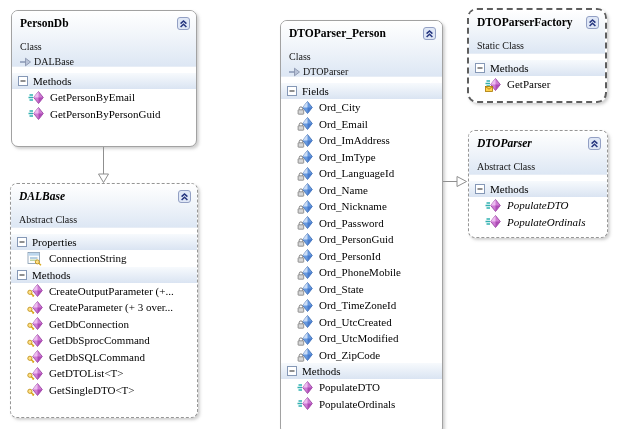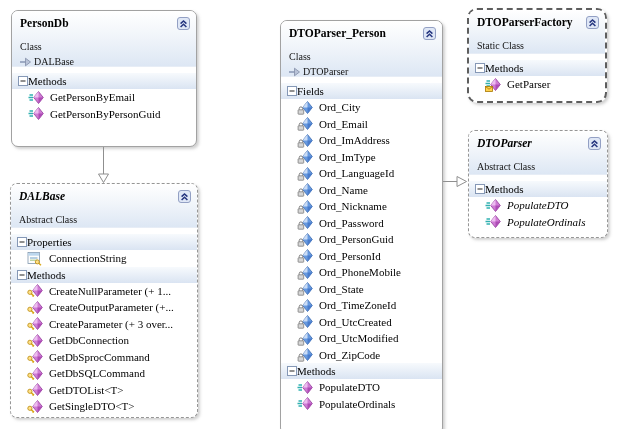--- a/index.html
+++ b/index.html
@@ -25,21 +25,21 @@
   .box-header.h-base{height:56px;}
   .box-header.h-nobase{height:44px;}
   .title-row{display:flex;justify-content:space-between;align-items:flex-start;}
   .class-title{font-size:11.5px;font-weight:bold;color:#000;line-height:14px;}
   .class-title.it{font-style:italic;}
   .collapse-btn{width:13px;height:13px;flex:0 0 auto;margin:1px 1px 0 0;cursor:pointer;line-height:0;}
   .stereotype{font-size:10px;color:#141414;margin-top:11px;line-height:12px;}
   .base-row{display:flex;align-items:center;gap:3px;font-size:10px;color:#141414;margin-top:3px;line-height:11px;}
 
   .comp-header{
-    display:flex;align-items:center;height:16px;
+    display:flex;align-items:center;gap:5px;height:16px;
     background:linear-gradient(180deg,#f7fafd 0%,#dae4f2 100%);
     padding-left:6px;font-size:11px;color:#000;
   }
   .member-row{display:flex;align-items:center;gap:6px;height:16.5px;padding-left:16px;font-size:11px;color:#000;white-space:nowrap;}
   .member-text.it{font-style:italic;}
   .member-icon,.mini-icon{display:flex;flex:0 0 auto;line-height:0;}
 </style>
 </head>
 <body>
 
@@ -165,33 +165,20 @@
         <span class="member-icon">
           <svg width="16" height="15" viewBox="0 0 16 15">
             <polygon points="10.5,1.5 15.3,7.5 10.5,13.5 5.7,7.5" fill="#cf7ad4" stroke="#943d9c" stroke-width="0.8"></polygon>
             <polygon points="10.5,1.5 5.7,7.5 10.5,7.5" fill="#edbdf0"></polygon>
             <polygon points="10.5,7.5 15.3,7.5 10.5,13.5" fill="#ad4cb5"></polygon>
             <line x1="4" y1="10.4" x2="7" y2="13.2" stroke="#d9a818" stroke-width="1.5"></line>
             <circle cx="2.9" cy="9.3" r="2.1" fill="#ffe28a" stroke="#c19218" stroke-width="0.9"></circle>
             <line x1="5.6" y1="13.6" x2="6.6" y2="12.6" stroke="#d9a818" stroke-width="1.1"></line>
           </svg>
         </span>
-        <span class="member-text">CreateNullParameter (+ 1...</span>
-      </div>
-      <div class="member-row">
-        <span class="member-icon">
-          <svg width="16" height="15" viewBox="0 0 16 15">
-            <polygon points="10.5,1.5 15.3,7.5 10.5,13.5 5.7,7.5" fill="#cf7ad4" stroke="#943d9c" stroke-width="0.8"></polygon>
-            <polygon points="10.5,1.5 5.7,7.5 10.5,7.5" fill="#edbdf0"></polygon>
-            <polygon points="10.5,7.5 15.3,7.5 10.5,13.5" fill="#ad4cb5"></polygon>
-            <line x1="4" y1="10.4" x2="7" y2="13.2" stroke="#d9a818" stroke-width="1.5"></line>
-            <circle cx="2.9" cy="9.3" r="2.1" fill="#ffe28a" stroke="#c19218" stroke-width="0.9"></circle>
-            <line x1="5.6" y1="13.6" x2="6.6" y2="12.6" stroke="#d9a818" stroke-width="1.1"></line>
-          </svg>
-        </span>
         <span class="member-text">CreateOutputParameter (+...</span>
       </div>
       <div class="member-row">
         <span class="member-icon">
           <svg width="16" height="15" viewBox="0 0 16 15">
             <polygon points="10.5,1.5 15.3,7.5 10.5,13.5 5.7,7.5" fill="#cf7ad4" stroke="#943d9c" stroke-width="0.8"></polygon>
             <polygon points="10.5,1.5 5.7,7.5 10.5,7.5" fill="#edbdf0"></polygon>
             <polygon points="10.5,7.5 15.3,7.5 10.5,13.5" fill="#ad4cb5"></polygon>
             <line x1="4" y1="10.4" x2="7" y2="13.2" stroke="#d9a818" stroke-width="1.5"></line>
             <circle cx="2.9" cy="9.3" r="2.1" fill="#ffe28a" stroke="#c19218" stroke-width="0.9"></circle>

